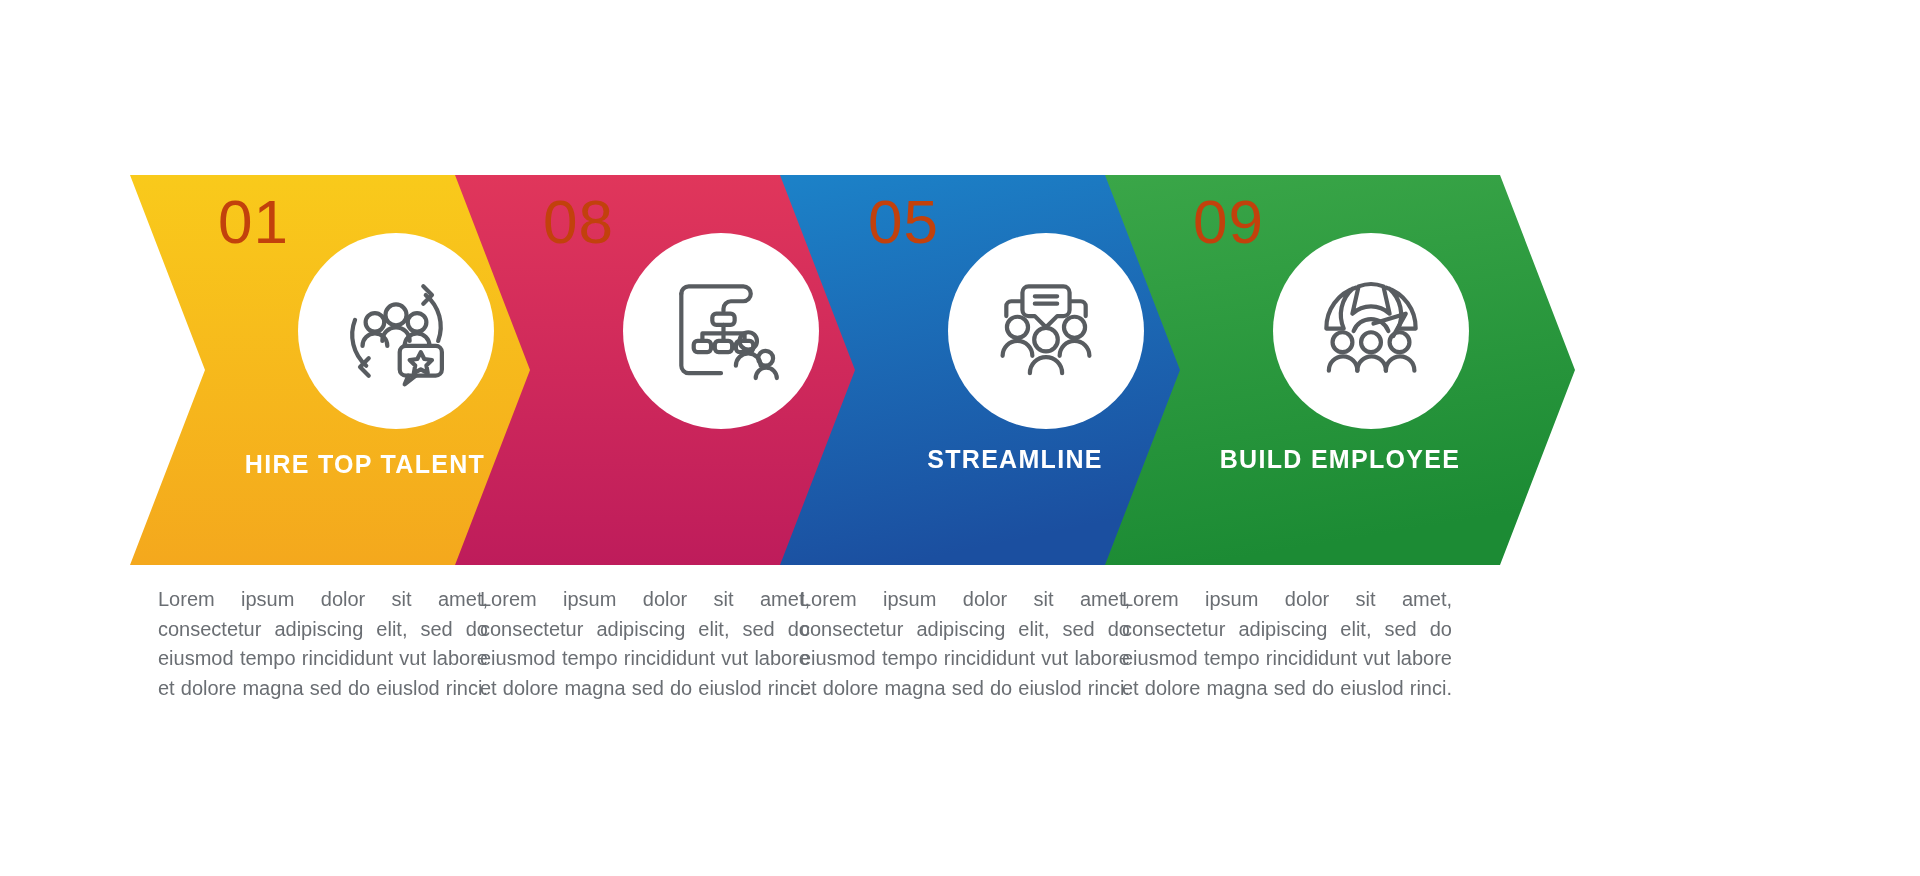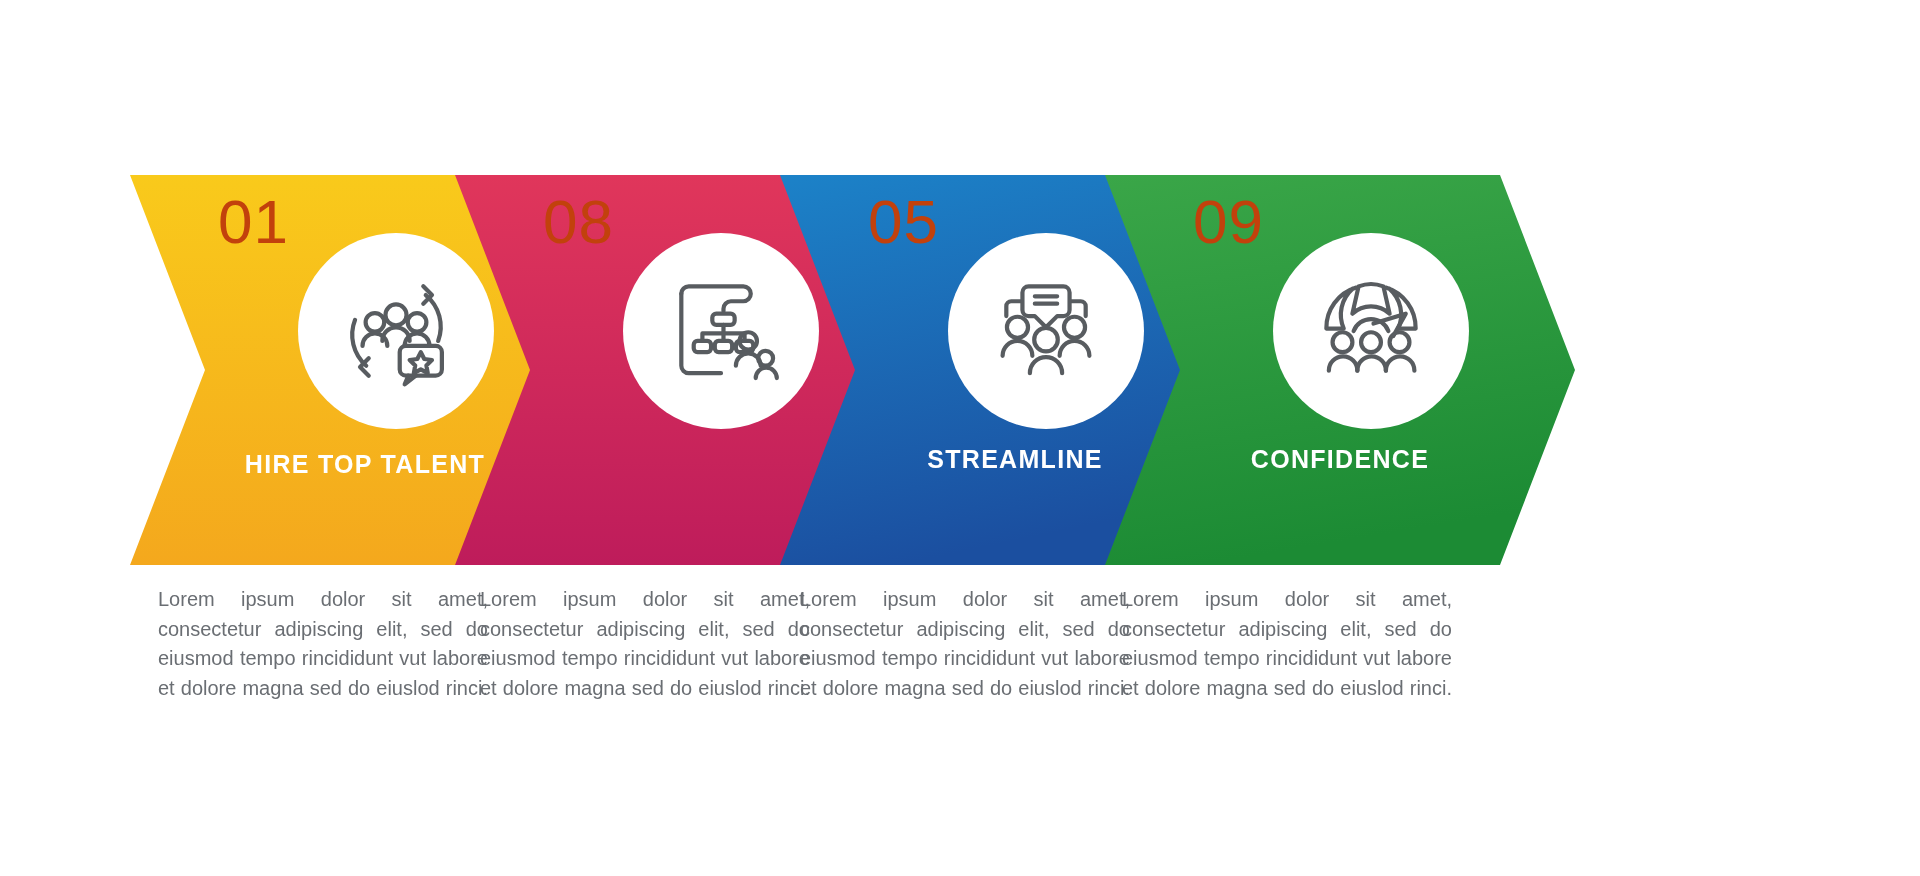--- a/index.html
+++ b/index.html
@@ -209,21 +209,21 @@
         <path d="M52,44 l26,-8 -10,18"></path>
         <circle cx="27" cy="59" r="8"></circle>
         <path d="M16,82 a11.5,11.5 0 0 1 23,0"></path>
         <circle cx="50" cy="59" r="8"></circle>
         <path d="M39,82 a11.5,11.5 0 0 1 23,0"></path>
         <circle cx="73" cy="59" r="8"></circle>
         <path d="M62,82 a11.5,11.5 0 0 1 23,0"></path>
       </svg>
     </div>
     <div class="title two-line">
-      <div>CONFIDENCE</div>
+      <div>BUILD EMPLOYEE</div>
     </div>
   </div>
 
   <div class="desc desc-0">Lorem ipsum dolor sit amet, consectetur adipiscing elit, sed do eiusmod tempo rincididunt vut labore et dolore magna sed do eiuslod rinci.</div>
   <div class="desc desc-1">Lorem ipsum dolor sit amet, consectetur adipiscing elit, sed do eiusmod tempo rincididunt vut labore et dolore magna sed do eiuslod rinci.</div>
   <div class="desc desc-2">Lorem ipsum dolor sit amet, consectetur adipiscing elit, sed do eiusmod tempo rincididunt vut labore et dolore magna sed do eiuslod rinci.</div>
   <div class="desc desc-3">Lorem ipsum dolor sit amet, consectetur adipiscing elit, sed do eiusmod tempo rincididunt vut labore et dolore magna sed do eiuslod rinci.</div>
 
 </div>
 

